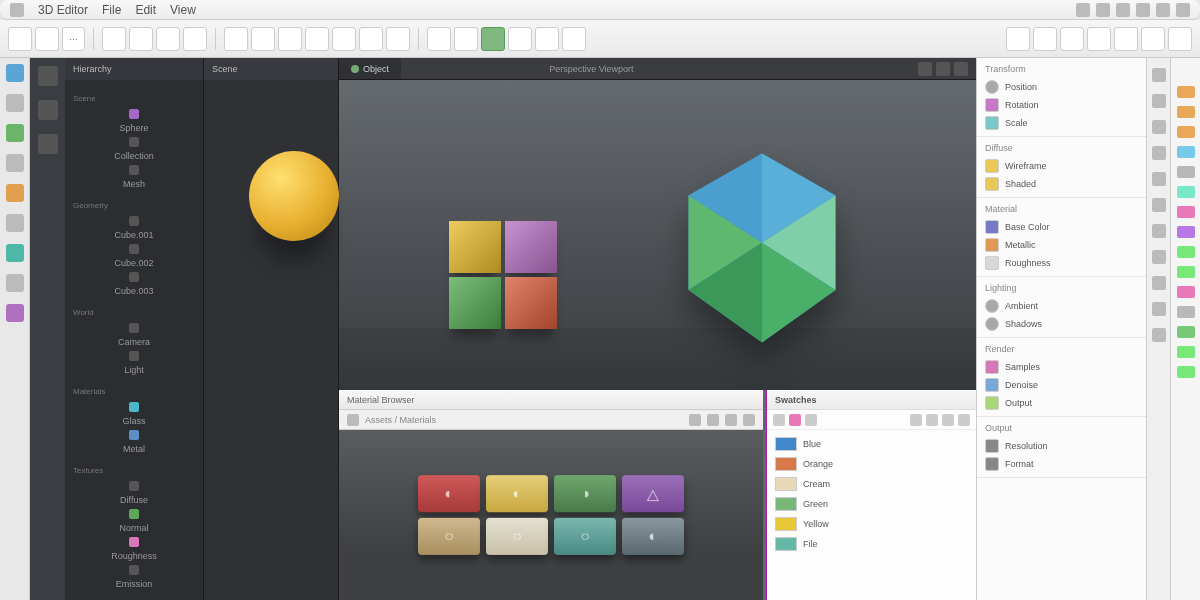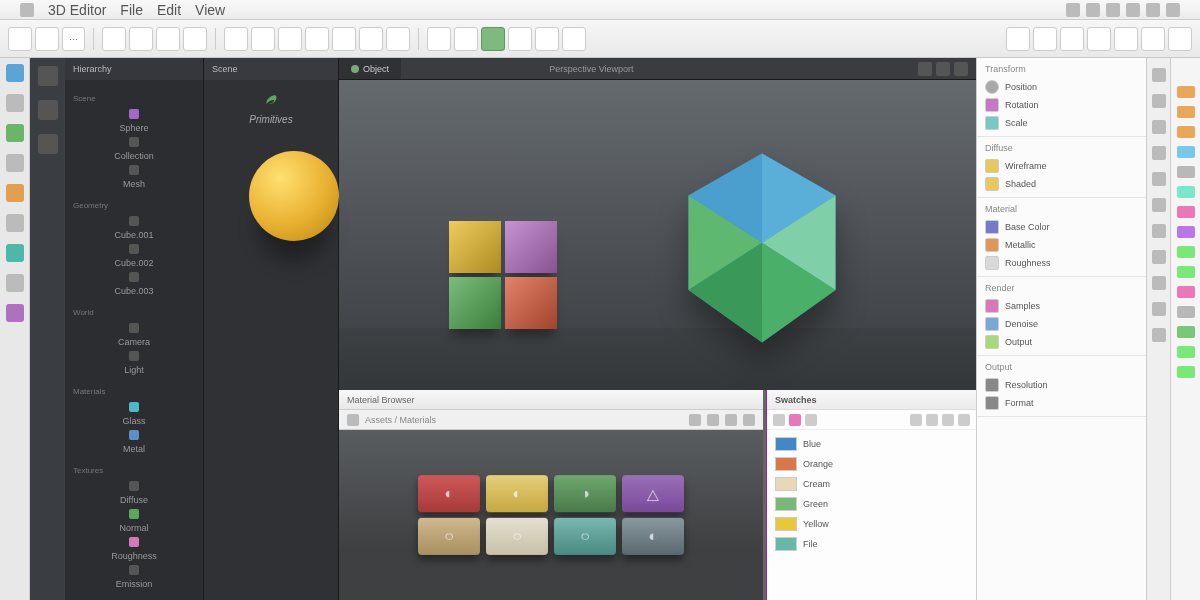--- a/index.html
+++ b/index.html
@@ -14,21 +14,21 @@
   --text-dark: #444;
   --border: #d0d0d0;
   --border-dark: #3a3c40;
   --accent-blue: #4a8fc9;
   --accent-green: #5ba85b;
 }
 * { box-sizing: border-box; margin: 0; padding: 0; font-family: -apple-system, sans-serif; }
 body { width: 1200px; height: 600px; overflow: hidden; background: #e5e5e5; }
 
 
-.menubar { height: 20px; background: linear-gradient(#f8f8f8,#ececec); border-bottom:1px solid #ccc; display:flex; align-items:center; font-size:14px; color:#555; padding:0 20px; gap:12px;}
+.menubar { height: 20px; background: linear-gradient(#f8f8f8,#ececec); border-bottom:1px solid #ccc; display:flex; align-items:center; font-size:12px; color:#555; padding:0 10px; gap:12px;border-radius:7px;}
 .menubar .left { display:flex; gap:14px; align-items:center;}
 .menubar .right { margin-left:auto; display:flex; gap:6px;}
 .menubar .micon { width:14px; height:14px; background:#bbb; border-radius:2px;}
 
 
 .toolbar { height:38px; background:linear-gradient(#f6f6f6,#e9e9e9); border-bottom:1px solid #c8c8c8; display:flex; align-items:center; padding:0 8px; gap:6px;}
 .tool { width:24px; height:24px; border:1px solid #ccc; background:#fff; border-radius:3px; display:flex; align-items:center; justify-content:center;}
 .tool.wide { width:auto; padding:0 6px; font-size:9px; color:#666;}
 .tool.green { background:#7fb97f; border-color:#5a9a5a;}
 .tool-sep { width:1px; height:22px; background:#ccc; margin:0 2px;}
@@ -283,26 +283,20 @@
         </div>
         <div class="hitem">
           <span class="sw "></span>
           <span>Emission</span>
         </div>
       </div>
   </div>
 
   <div class="scenepanel">
     <div class="scene-head">Scene</div>
-    <div class="scene-body">
-      <svg class="leaf" viewBox="0 0 24 24">
-          <path fill="#5ba85b" d="M17 8C8 10 5 16 5 21c3-4 7-6 12-6-1 4-5 6-9 6 0 0 9 1 12-8 1-3-1-6-3-5z"></path>
-        </svg>
-      <span class="scene-label">Primitives</span>
-    </div>
   </div>
 
   <div class="viewstack">
     <div class="tabbar">
       <div class="vtab active">
         <span class="dot" style="background:#7a7"></span>
         <span>Object</span>
       </div>
       <div class="vtab center">
         <span>Perspective Viewport</span>
@@ -460,20 +454,31 @@
         <div class="irow">
           <span class="isw" style="background: rgb(224, 152, 88);"></span>
           <span>Metallic</span>
         </div>
         <div class="irow">
           <span class="isw" style="background: rgb(216, 216, 216);"></span>
           <span>Roughness</span>
         </div>
       </div>
       <div class="insp-sec">
+        <div class="insp-title">Lighting</div>
+        <div class="irow">
+          <span class="isw r" style="background: rgb(168, 168, 168);"></span>
+          <span>Ambient</span>
+        </div>
+        <div class="irow">
+          <span class="isw r" style="background: rgb(168, 168, 168);"></span>
+          <span>Shadows</span>
+        </div>
+      </div>
+      <div class="insp-sec">
         <div class="insp-title">Render</div>
         <div class="irow">
           <span class="isw" style="background: rgb(216, 120, 184);"></span>
           <span>Samples</span>
         </div>
         <div class="irow">
           <span class="isw" style="background: rgb(120, 168, 216);"></span>
           <span>Denoise</span>
         </div>
         <div class="irow">

